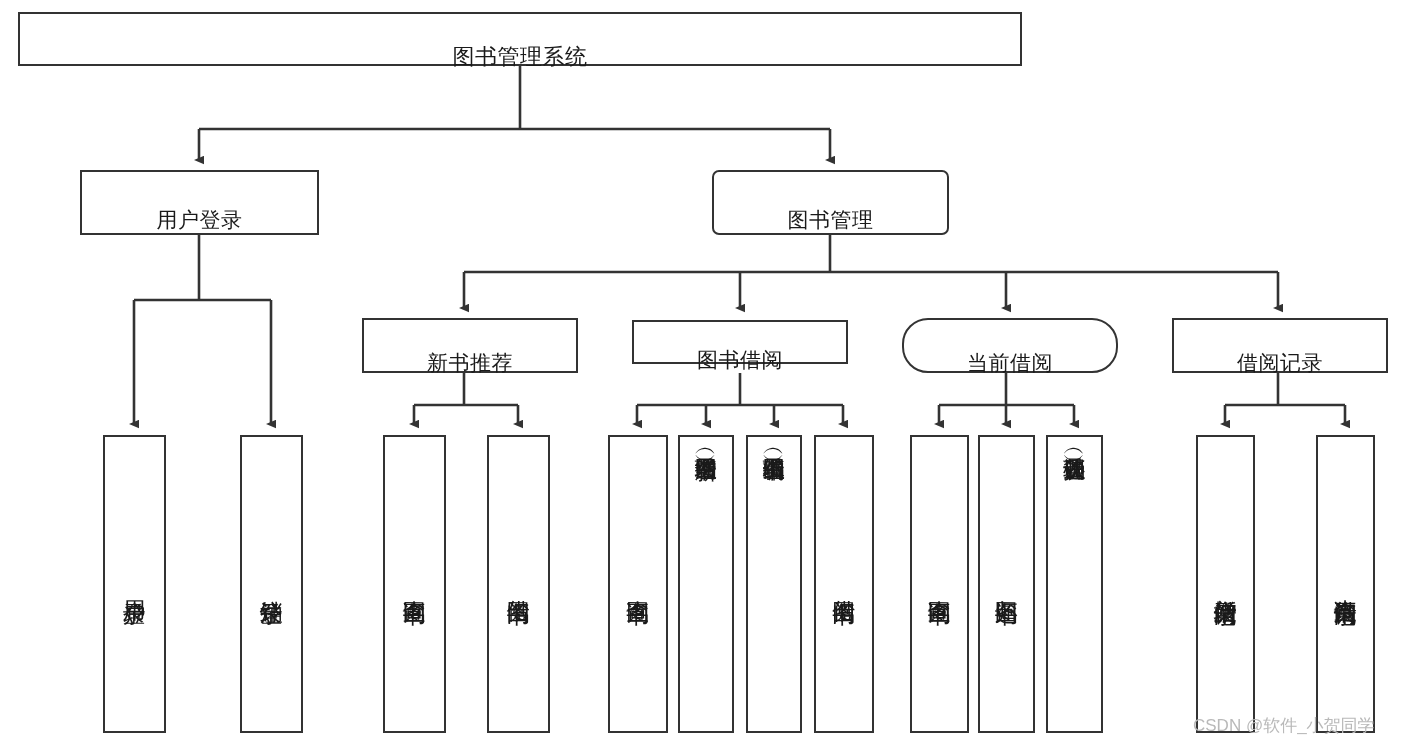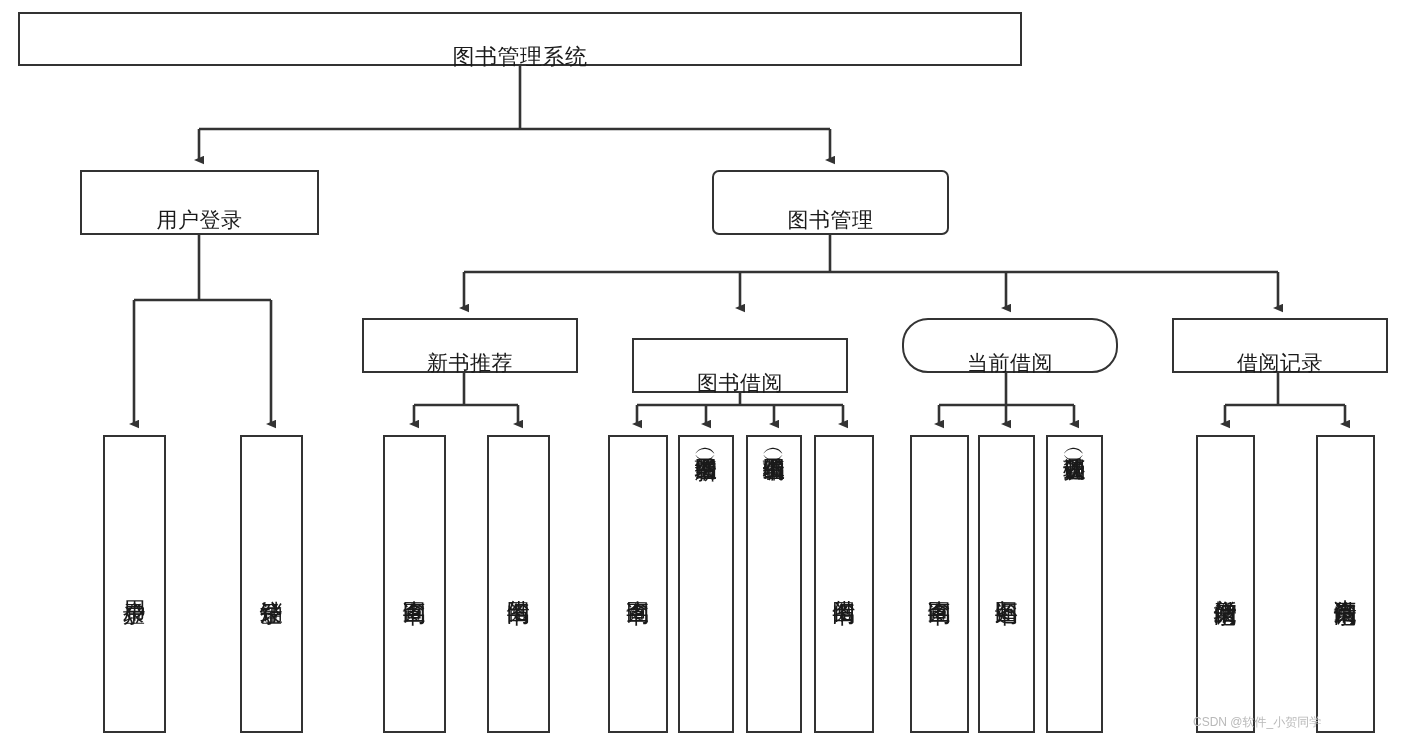--- a/index.html
+++ b/index.html
@@ -69,21 +69,21 @@
     letter-spacing: 0px;
   }
   .node.v.fit {
     align-items: center;
     padding-top: 0;
   }
   .watermark {
     position: absolute;
     left: 1193px;
     top: 714px;
-    font-size: 12px;
+    font-size: 17px;
     color: #b9b9b9;
     white-space: nowrap;
     z-index: 3;
     font-family: "Liberation Sans", "DejaVu Sans", sans-serif;
   }
 </style>
 </head>
 <body>
 
 <div id="canvas">
@@ -148,21 +148,21 @@
   <div class="node h" style="left:80px; top:170px; width:239px; height:65px;">
     <span class="label">用户登录</span>
   </div>
   <div class="node h" style="left:712px; top:170px; width:237px; height:65px;border-radius:7px;">
     <span class="label">图书管理</span>
   </div>
 
   <div class="node h" style="left:362px; top:318px; width:216px; height:55px;">
     <span class="label">新书推荐</span>
   </div>
-  <div class="node h" style="left:632px; top:338px; width:216px; height:55px;">
+  <div class="node h" style="left:632px; top:320px; width:216px; height:44px;">
     <span class="label">图书借阅</span>
   </div>
   <div class="node h" style="left:902px; top:318px; width:216px; height:55px;border-radius:26px;">
     <span class="label">当前借阅</span>
   </div>
   <div class="node h" style="left:1172px; top:318px; width:216px; height:55px;">
     <span class="label">借阅记录</span>
   </div>
 
   <div class="node v fit" style="left:103px; top:435px; width:63px; height:298px;">

